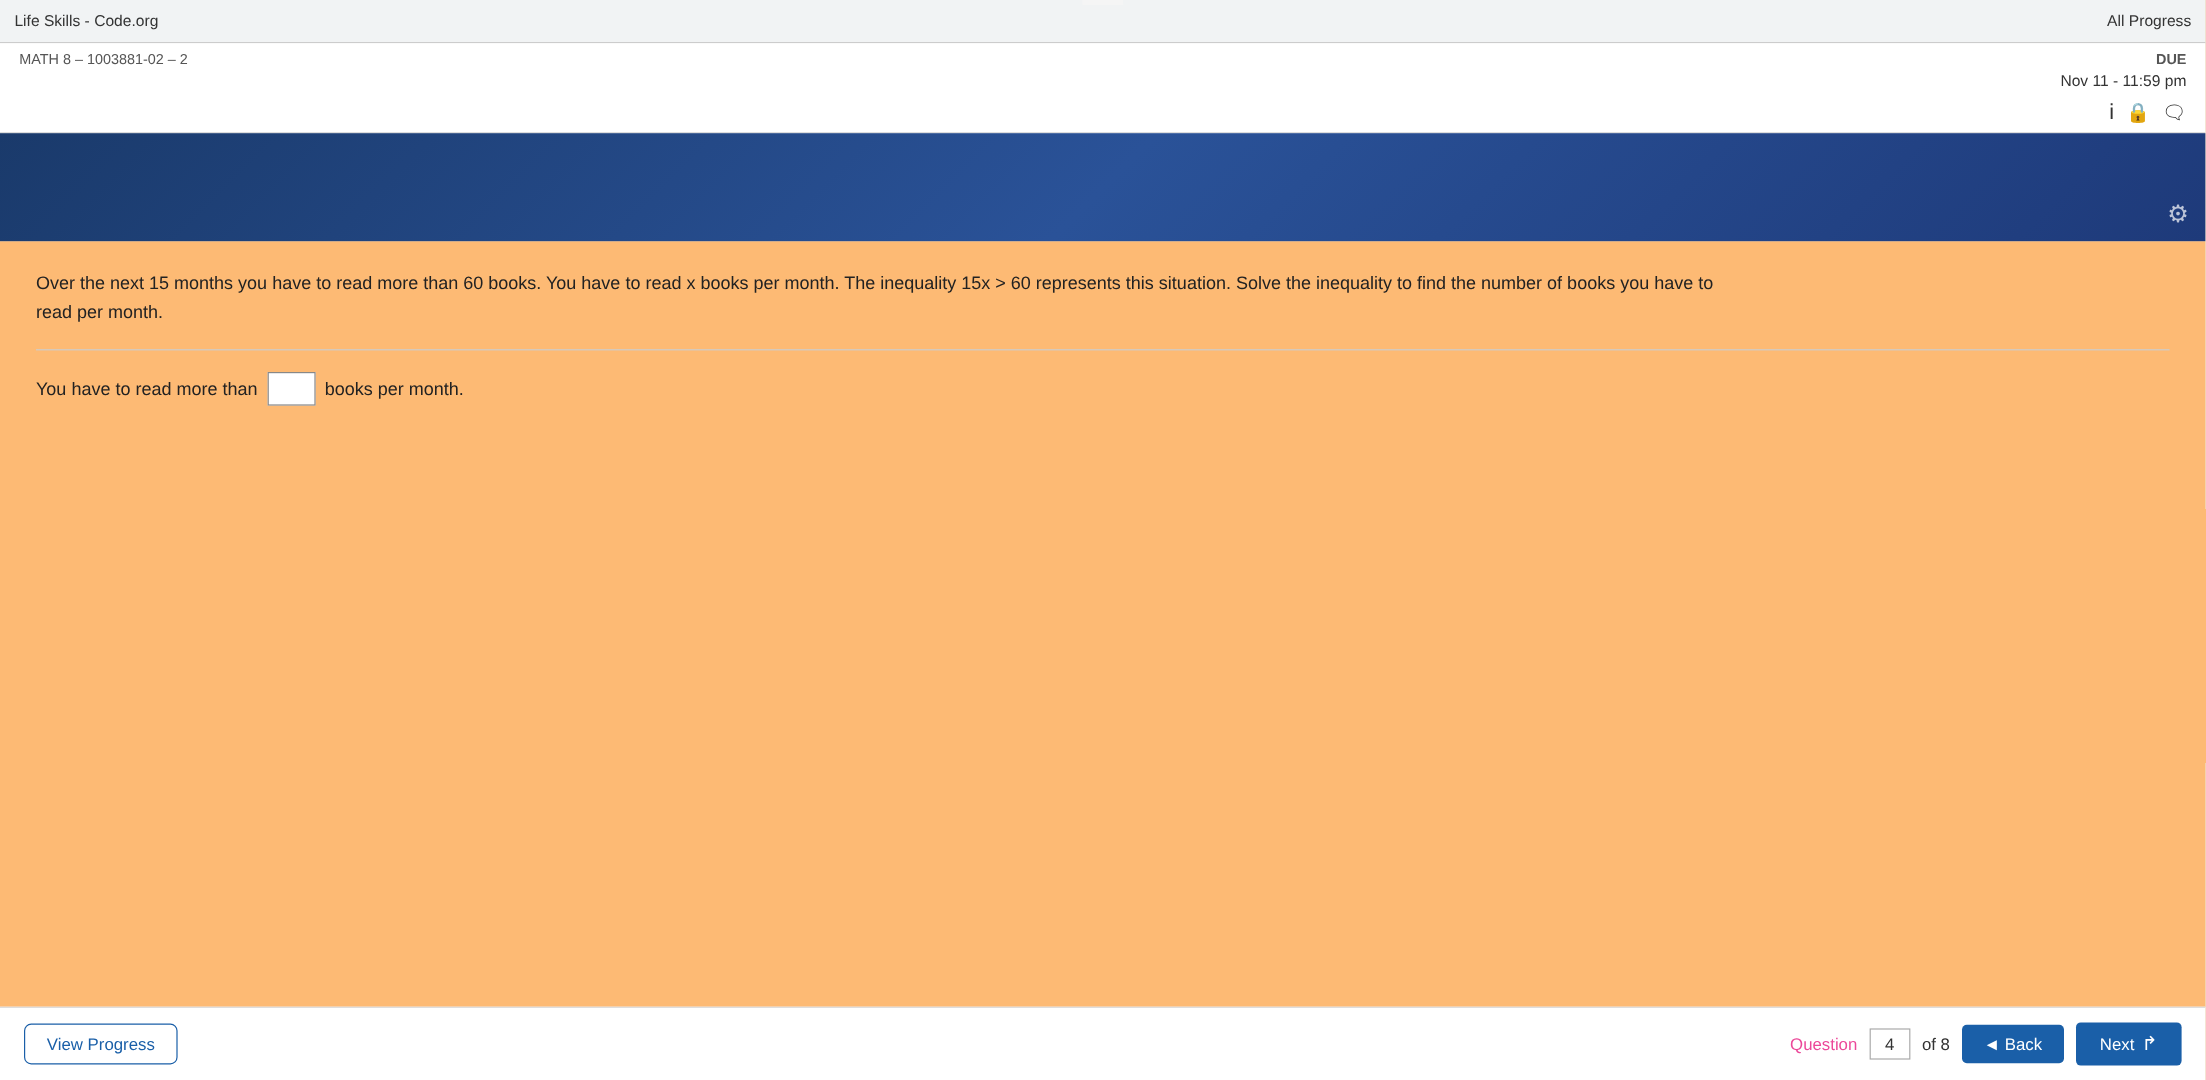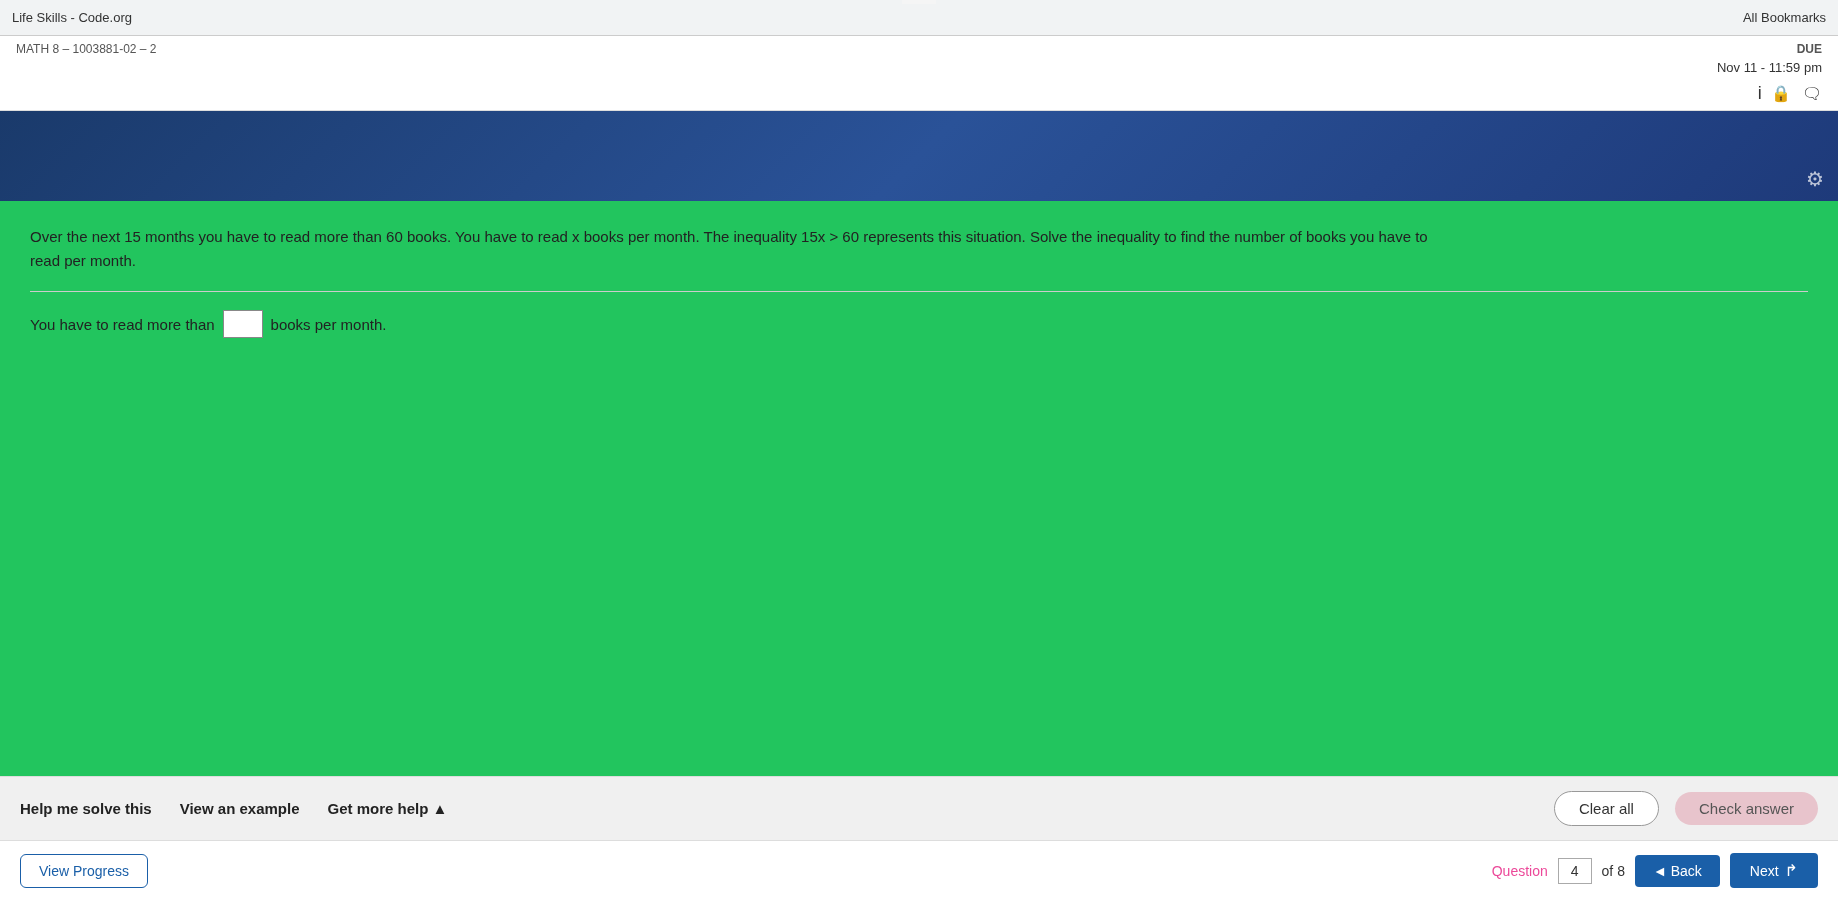--- a/index.html
+++ b/index.html
@@ -92,21 +92,21 @@
       position: absolute;
       bottom: 10px;
       right: 14px;
       font-size: 20px;
       color: rgba(255,255,255,0.7);
       cursor: pointer;
     }
 
     
     .question-area {
-      background: #22c55e;
+      background: #fdba74;
       flex: 1;
       padding: 24px 30px 20px 30px;
       display: flex;
       flex-direction: column;
     }
 
     .question-text {
       font-size: 15px;
       color: #222;
       line-height: 1.6;
@@ -261,21 +261,21 @@
     }
     .next-cursor {
       font-size: 16px;
     }
   </style>
 </head>
 <body>
 
 <div class="browser-bar">
   <span>Life Skills - Code.org</span>
-  <span style="margin-left:auto;">All Bookmarks</span>
+  <span style="margin-left:auto;">All Progress</span>
 </div>
 
 <div class="page-header">
   <div class="page-header-left">
     <span class="breadcrumb-text">MATH 8 – 1003881-02 – 2</span>
   </div>
   <div class="page-header-right">
     <span class="due-label">DUE</span>
     <span class="due-date">Nov 11 - 11:59 pm</span>
     <div class="header-icons">
@@ -298,30 +298,20 @@
     <hr class="divider">
     <span class="divider-dots">···</span>
 
     <div class="answer-row">
       <span>You have to read more than</span>
       <input type="text" class="answer-input" value="" style="">
       <span>books per month.</span>
     </div>
   </div>
 
-  <div class="bottom-toolbar">
-    <a class="help-link">Help me solve this</a>
-    <a class="help-link">View an example</a>
-    <span class="get-more-help">Get more help ▲</span>
-
-    <div class="toolbar-right">
-      <button class="clear-all-btn">Clear all</button>
-      <button class="check-answer-btn">Check answer</button>
-    </div>
-  </div>
 
 </div>
 
 <div class="nav-footer">
   <button class="view-progress-btn">View Progress</button>
 
   <div class="nav-right">
     <span class="question-label">Question</span>
     <span class="question-num-box">4</span>
     <span class="of-total">of 8</span>

